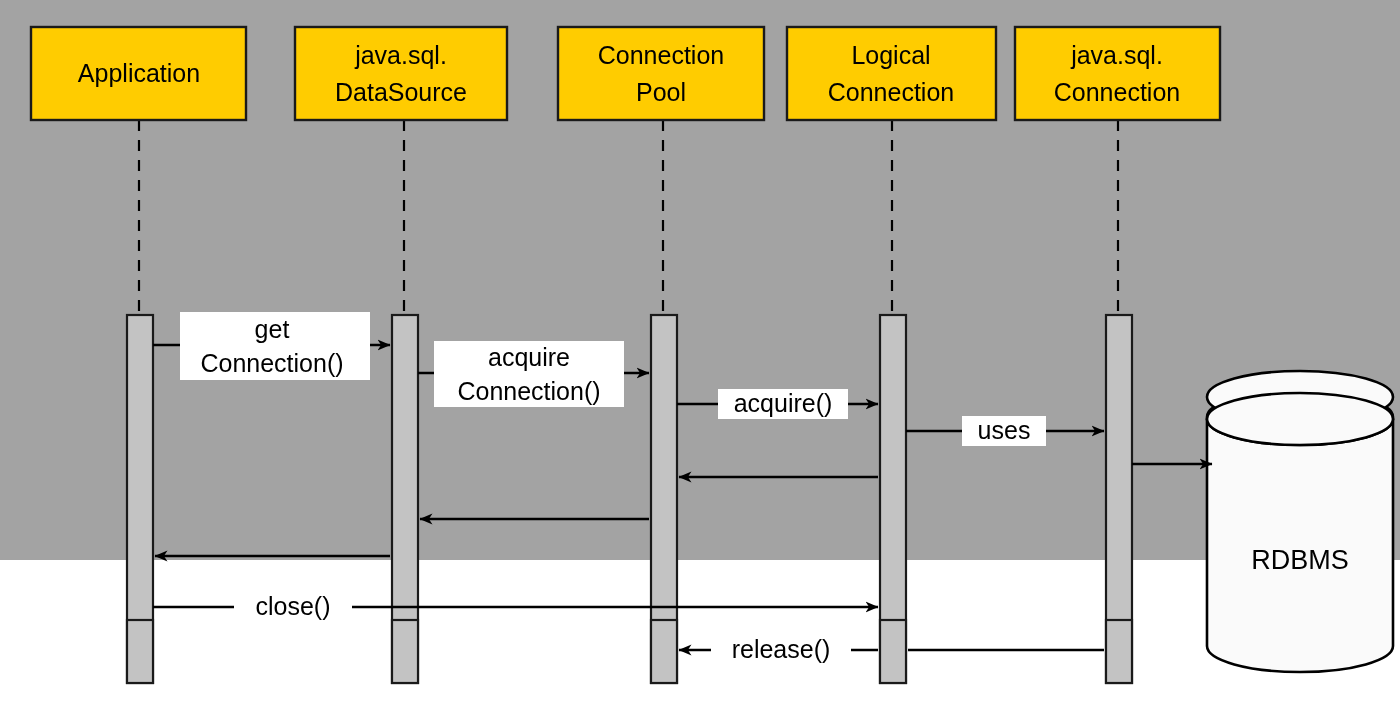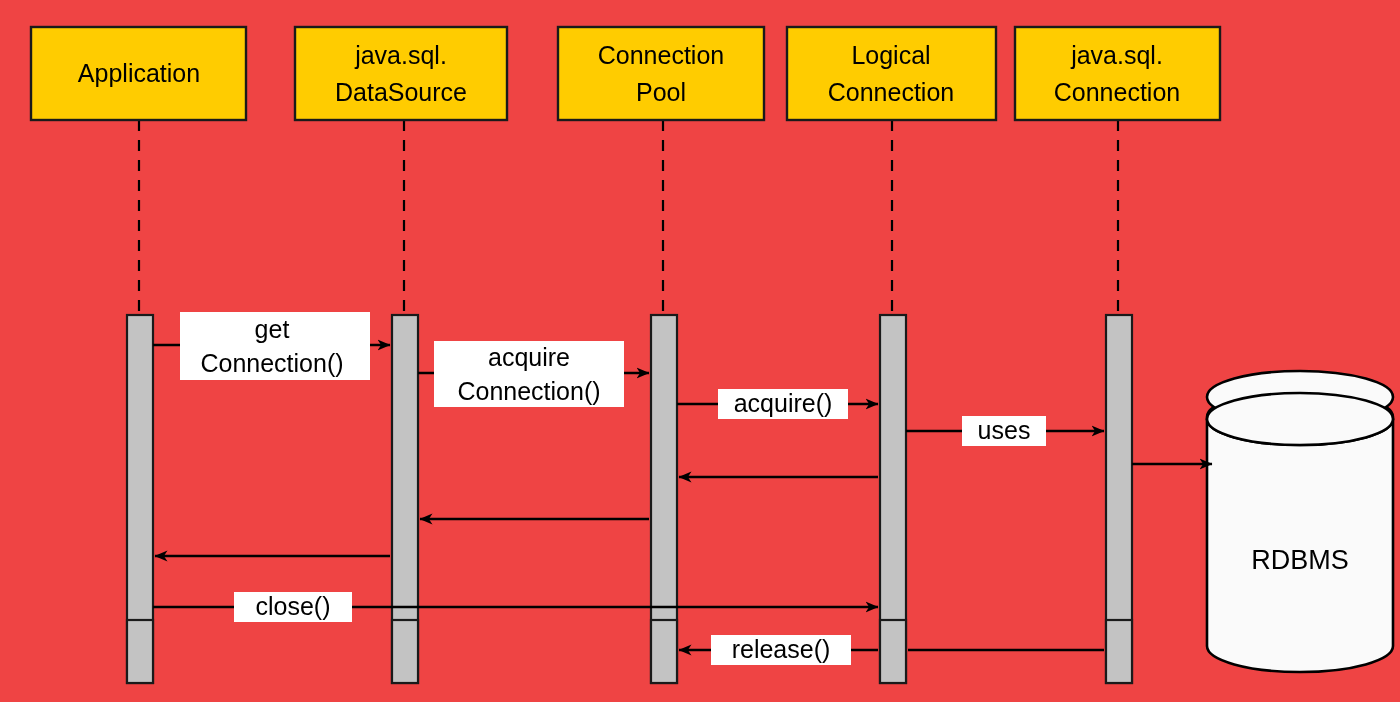--- a/index.html
+++ b/index.html
@@ -9,22 +9,22 @@
   }
   body {
     width: 1400px;
     height: 702px;
     font-family: "Liberation Sans", sans-serif;
     overflow: hidden;
   }
   #diagram-root {
     position: relative;
     width: 1400px;
-    height: 702px;
-    background: #ef4444;
+    height: 560px;
+    background: #a3a3a3;
   }
   svg#seq-svg {
     display: block;
     width: 1400px;
     height: 702px;
   }
   .lifeline-box-rect {
     fill: #ffcc00;
     stroke: #1a1a1a;
     stroke-width: 2.4;

